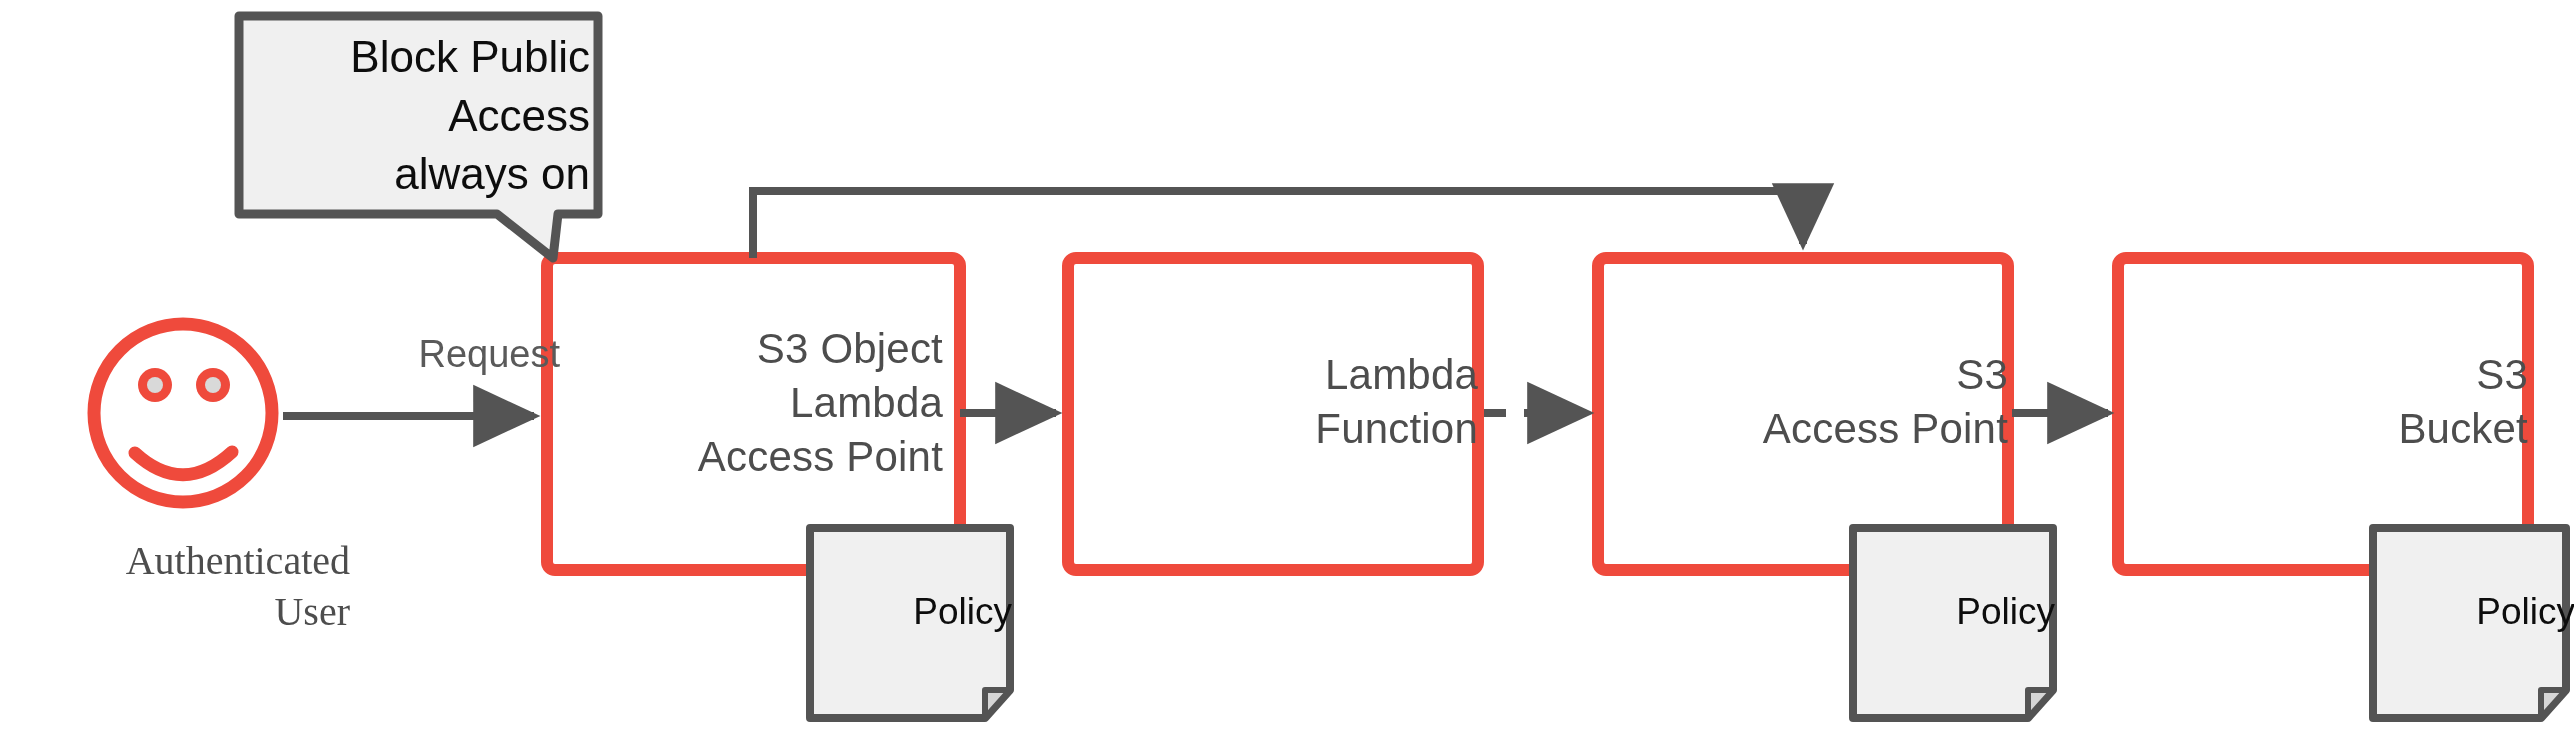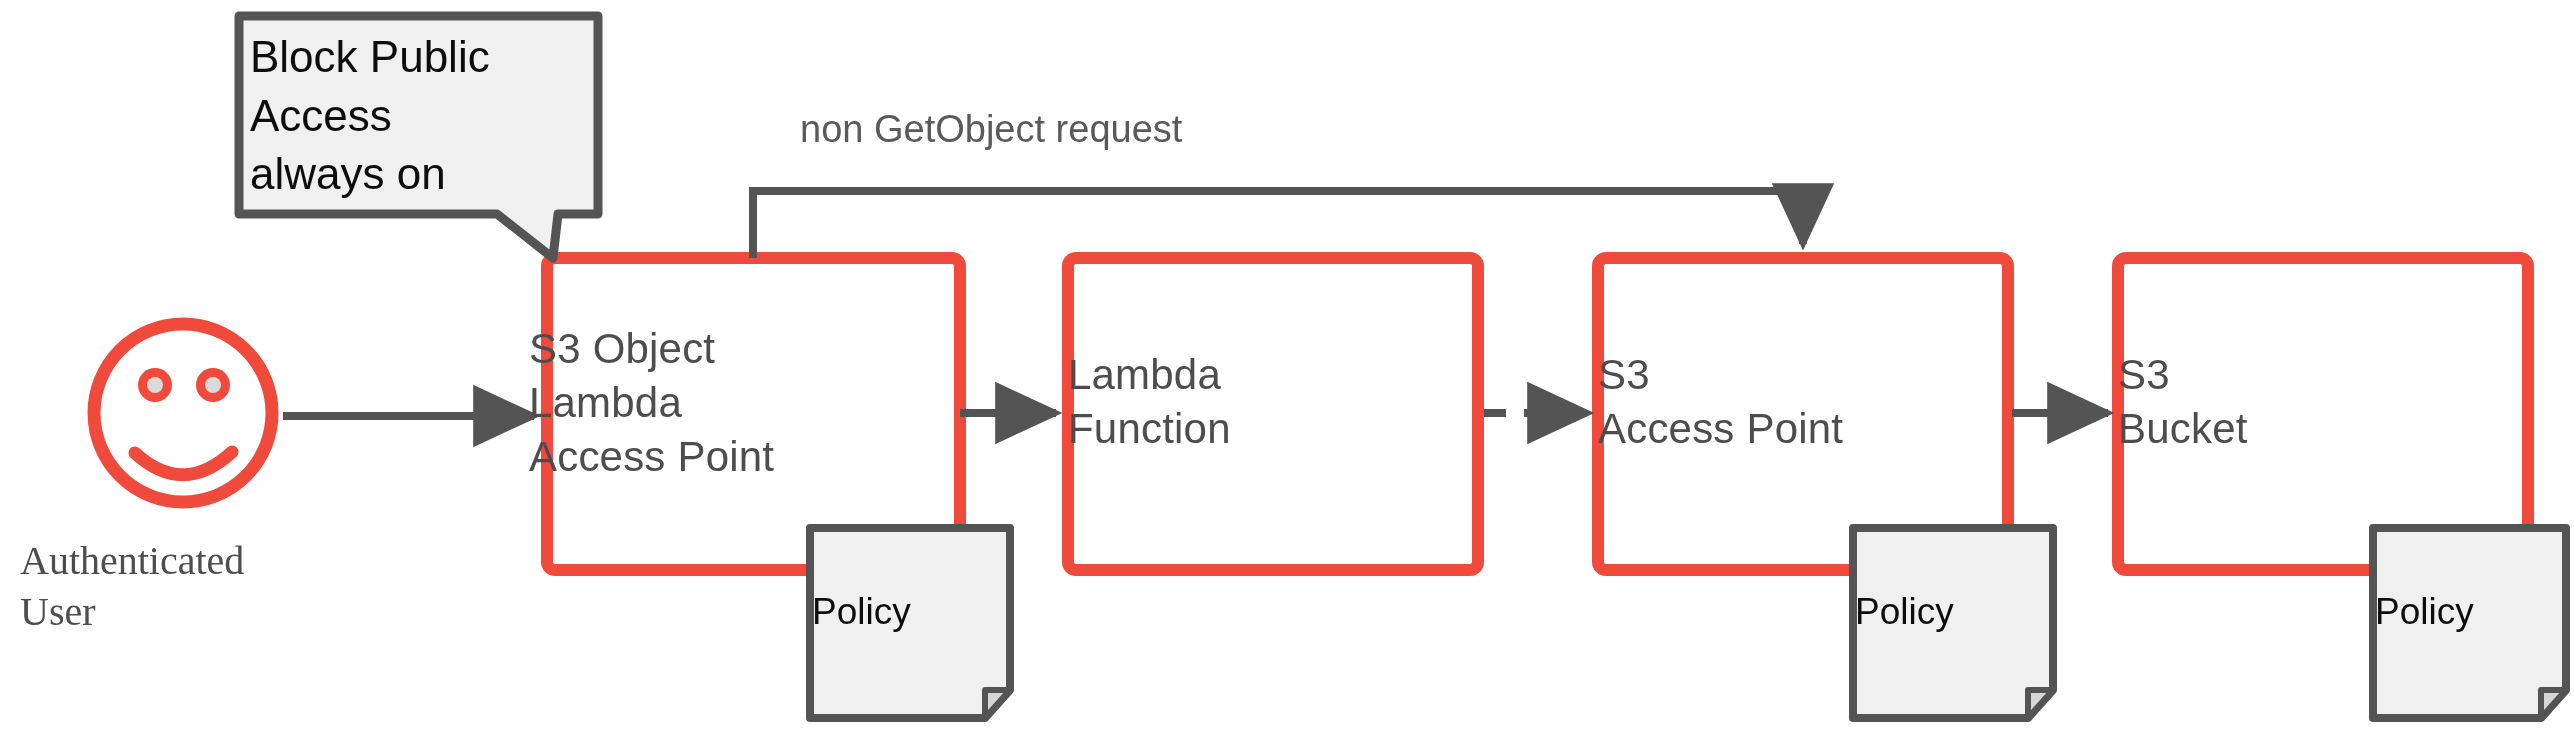--- a/index.html
+++ b/index.html
@@ -21,21 +21,21 @@
   #diagram-svg {
     position: absolute;
     left: 0;
     top: 0;
     width: 2574px;
     height: 748px;
   }
   
   .txt {
     position: absolute;
-    text-align: left;
+    text-align: right;
     color: #4a4a4a;
     line-height: 1.28;
     white-space: pre-line;
     user-select: none;
   }
   .node-label {
     font-size: 42px;
     color: #4d4d4d;
     letter-spacing: 0.2px;
   }
@@ -136,22 +136,22 @@
     </g>
   </svg>
 
   <div class="txt callout-label" id="callout-bpa-label">Block Public
 Access
 always on</div>
 
   <div class="txt actor-label" id="actor-user-label">Authenticated
 User</div>
 
+  <div class="txt edge-label" id="edge-request-label">Request</div>
 
-  <div class="txt edge-label" id="edge-nongetobj-label">non GetObject request</div>
 
   <div class="txt node-label" id="node-olap-label">S3 Object
 Lambda
 Access Point</div>
 
   <div class="txt node-label" id="node-lambda-label">Lambda
 Function</div>
 
   <div class="txt node-label" id="node-sap-label">S3
 Access Point</div>

